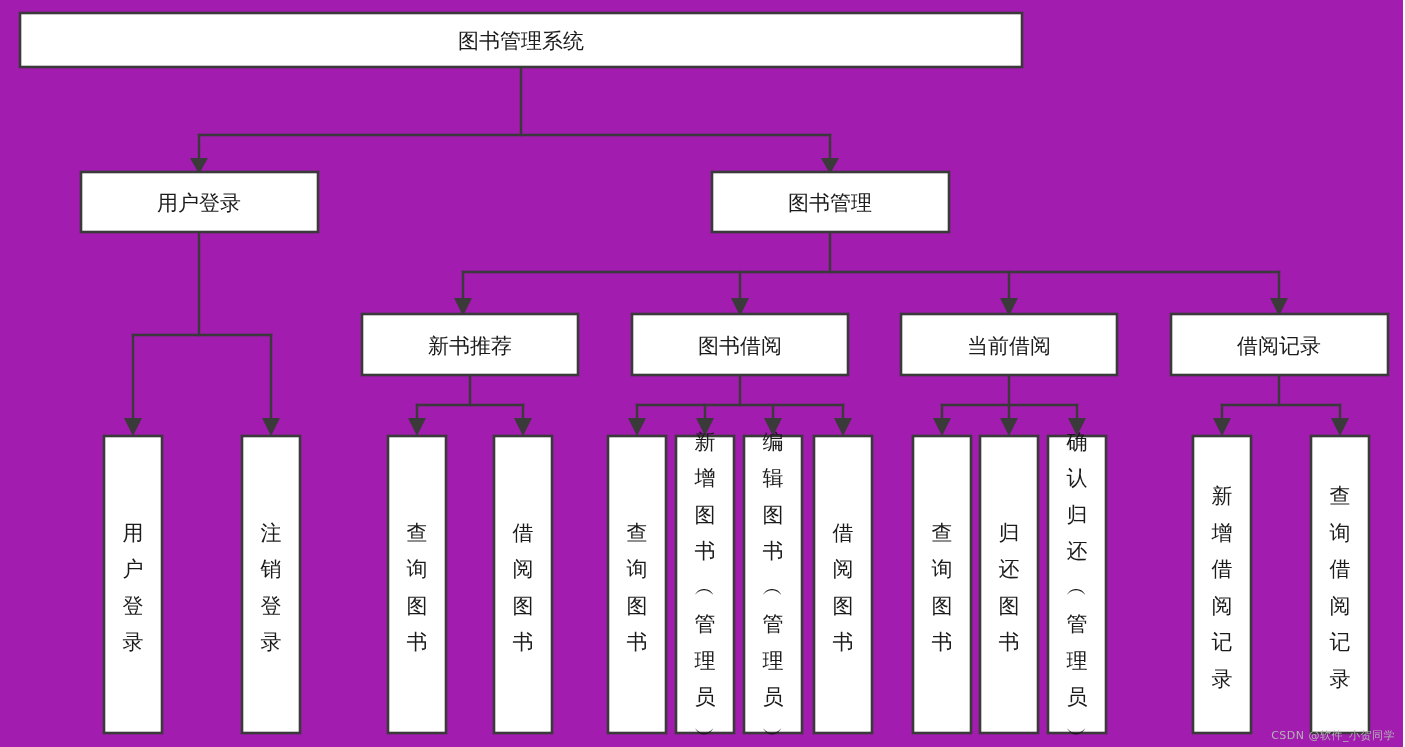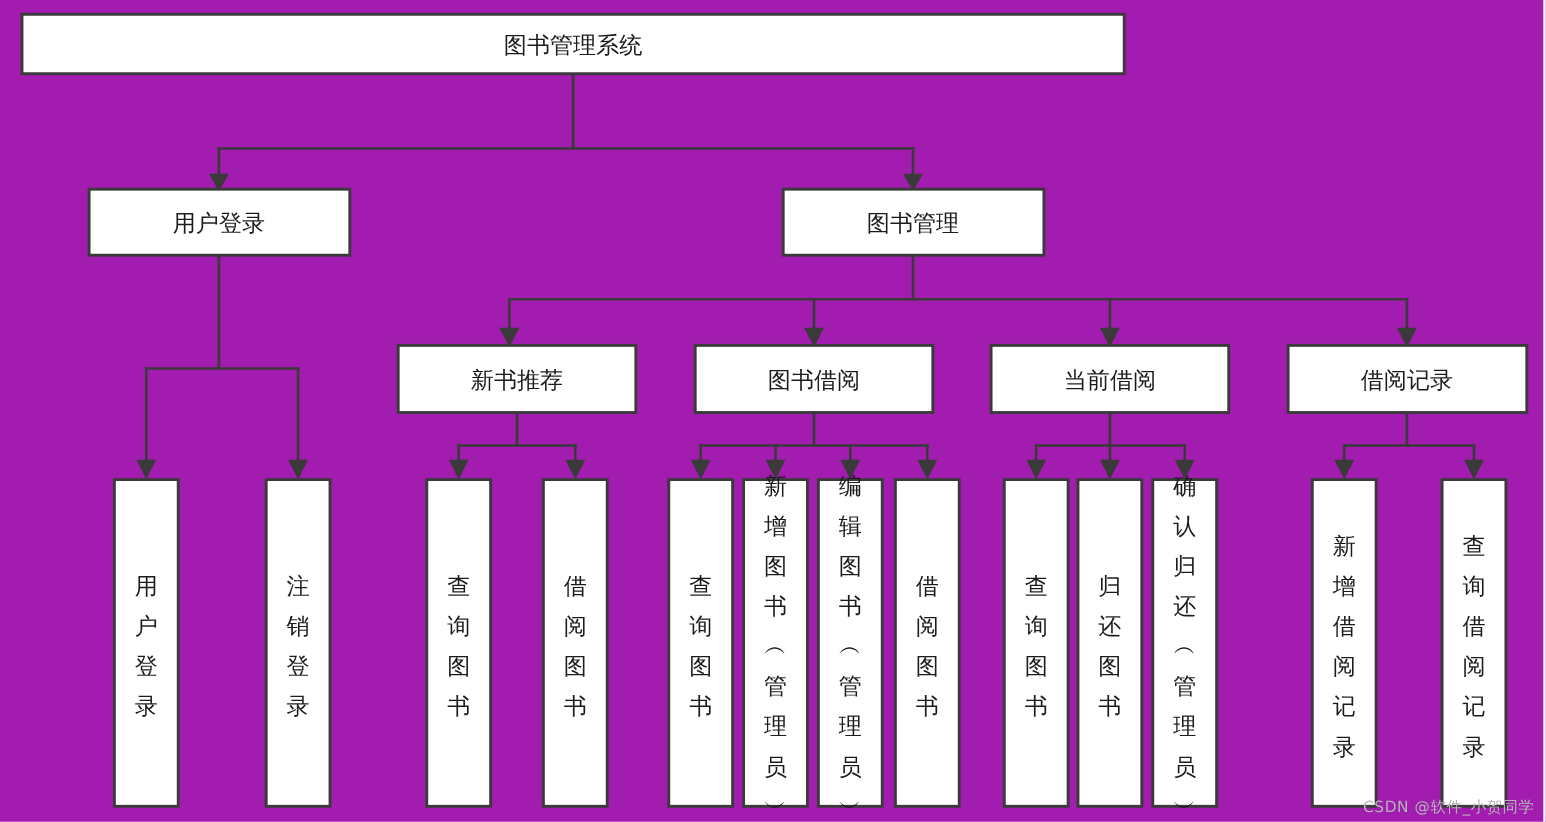--- a/index.html
+++ b/index.html
@@ -55,21 +55,21 @@
     text-anchor: middle;
   }
   .node-label-v tspan {
     text-anchor: middle;
   }
   .watermark {
     position: absolute;
     right: 8px;
     bottom: 4px;
     font-family: "DejaVu Sans", "Liberation Sans", sans-serif;
-    font-size: 14px;
+    font-size: 11px;
     color: #b4b4b4;
     letter-spacing: 0.5px;
     white-space: nowrap;
     user-select: none;
   }
 </style>
 </head>
 <body>
 
 <div id="diagram-root">

